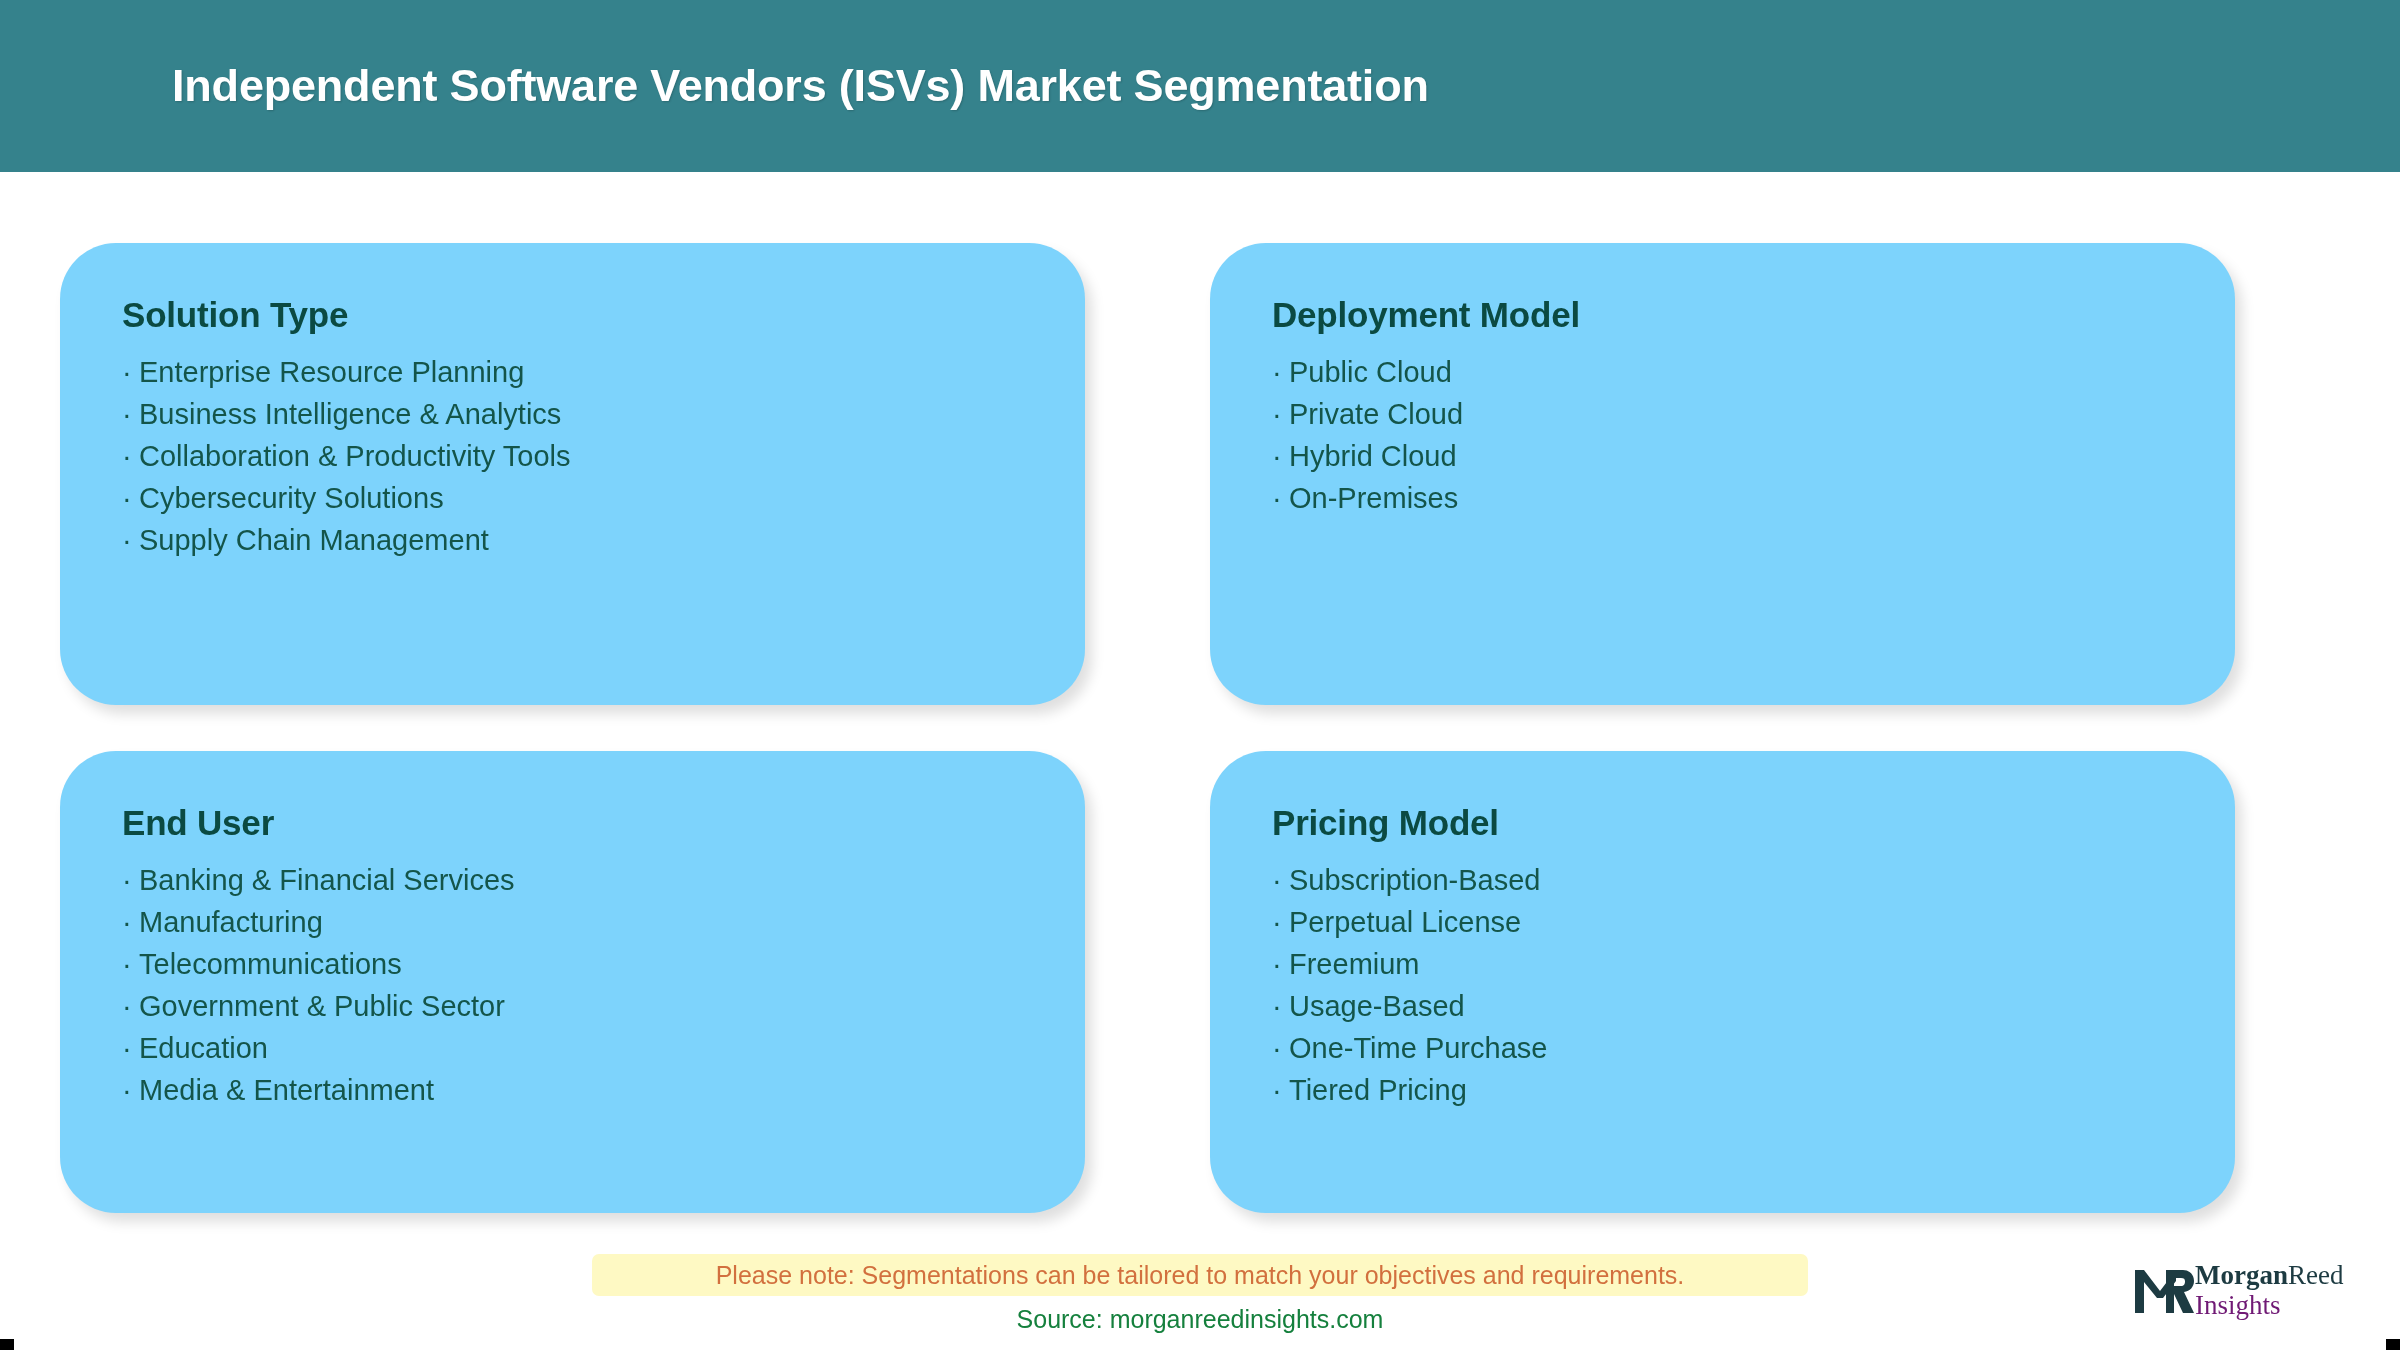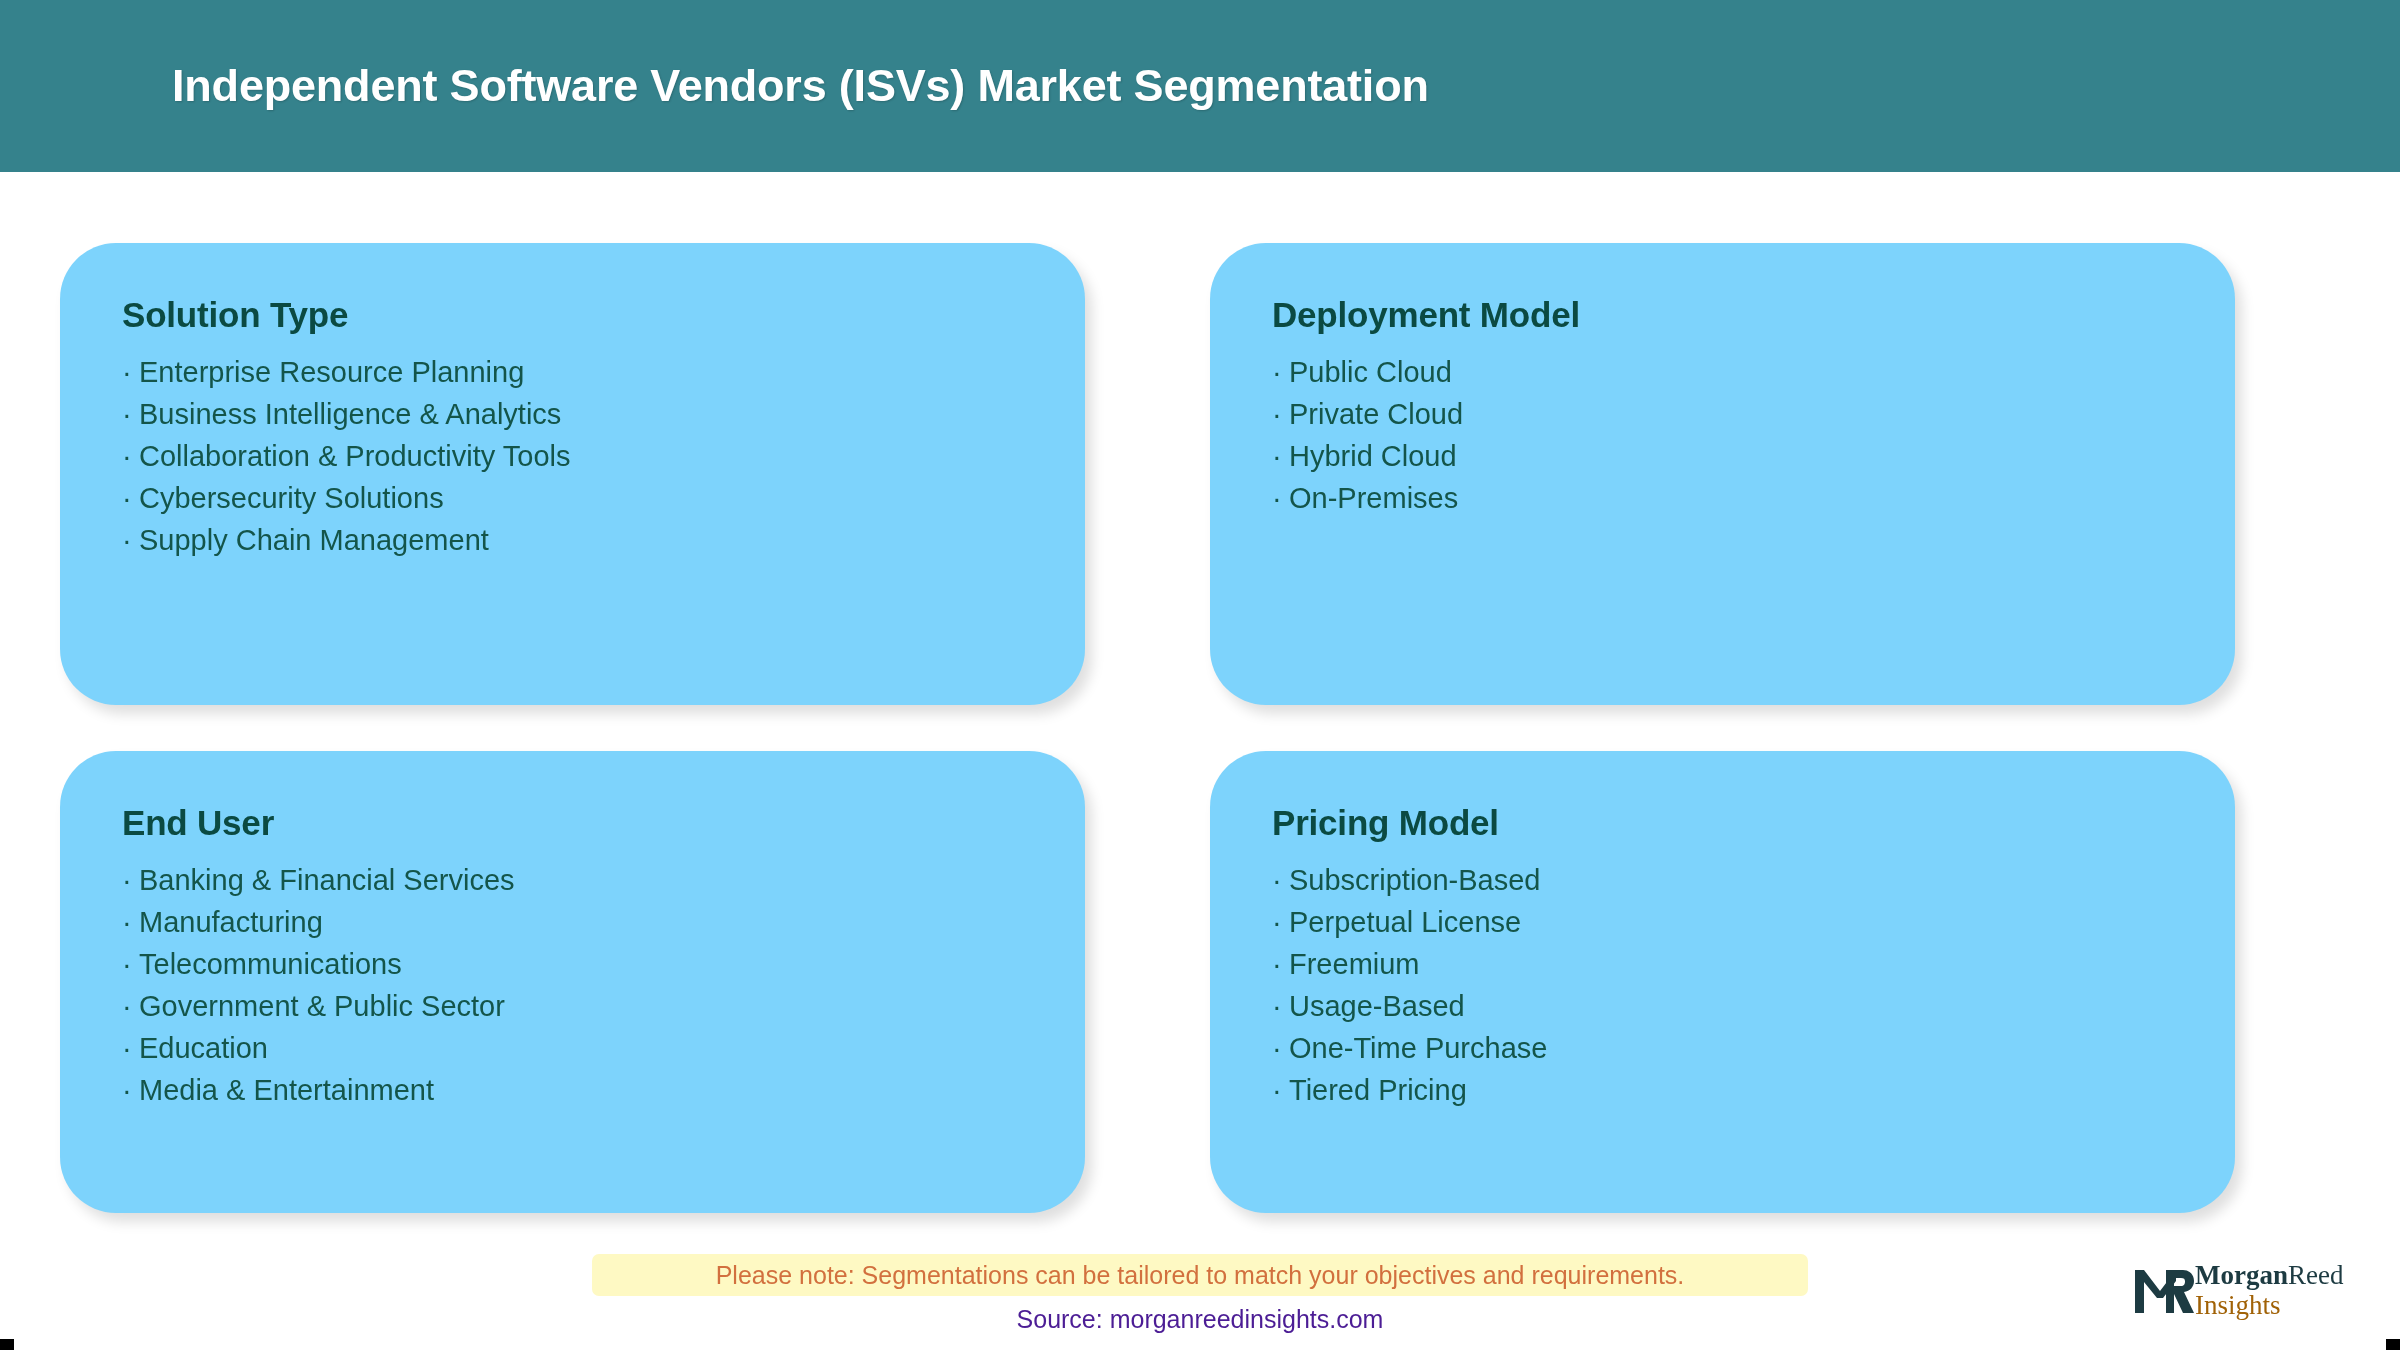--- a/index.html
+++ b/index.html
@@ -85,40 +85,40 @@
   #footer-note-text {
     color:#d2703e;
     font-size:25px;
     white-space:nowrap;
   }
   #footer-source-text {
     position:absolute;
     left:0; top:1305px;
     width:2400px;
     text-align:center;
-    color:#4c1d95;
+    color:#15803d;
     font-size:25px;
   }
 
   
   #brand-logo {
     position:absolute;
     left:2133px; top:1262px;
     display:flex;
     align-items:center;
   }
   #brand-mark { display:block; }
   #brand-wordmark {
     font-family:"Liberation Serif", serif;
     line-height:1.0;
   }
   .brand-line1 { font-size:27px; white-space:nowrap; }
   .brand-line1 .brand-morgan { color:#1d3b42; font-weight:bold; }
   .brand-line1 .brand-reed   { color:#1d3b42; font-weight:normal; }
-  .brand-line2 { font-size:27px; color:#a16207; white-space:nowrap; margin-top:3px; }
+  .brand-line2 { font-size:27px; color:#701a75; white-space:nowrap; margin-top:3px; }
 
   
   .crop-mark {
     position:absolute;
     width:14px; height:11px;
     background:#000000;
   }
   .crop-mark.bl { left:0;     top:1339px; }
   .crop-mark.br { left:2386px; top:1339px; }
 </style>

